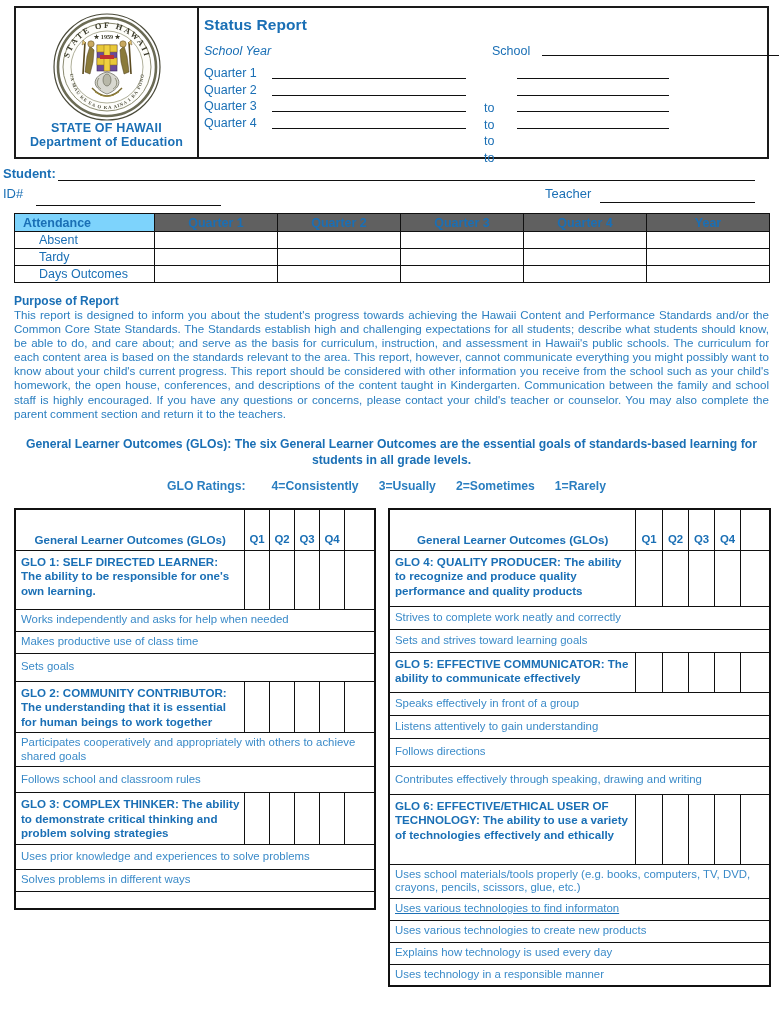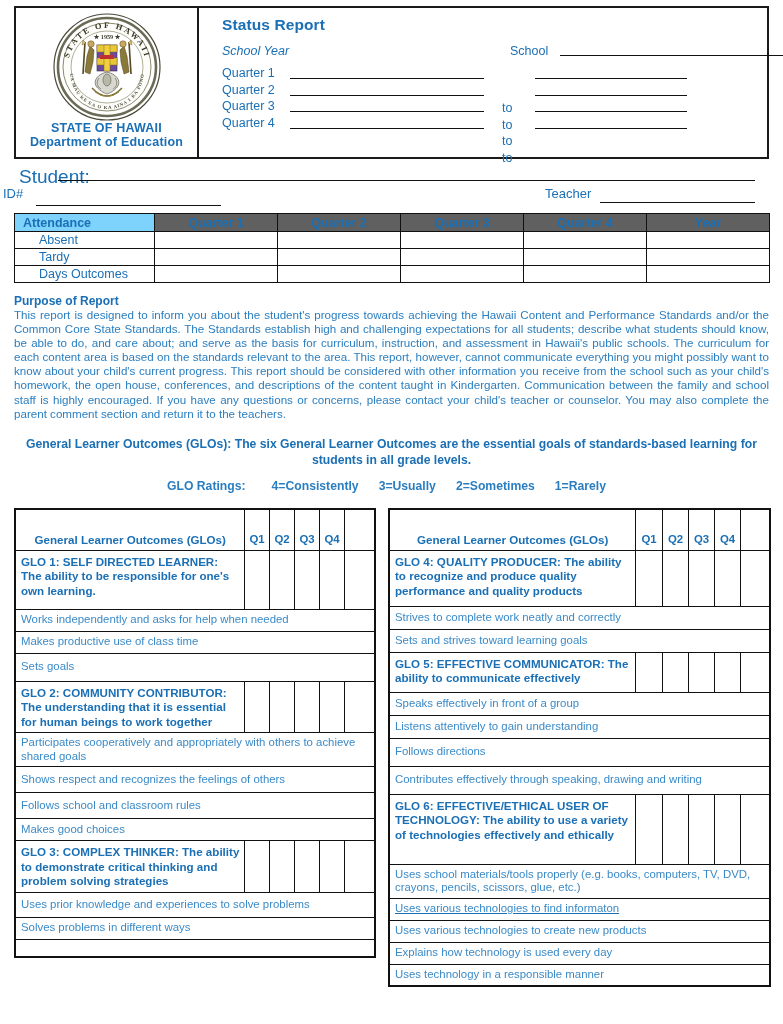--- a/index.html
+++ b/index.html
@@ -27,21 +27,21 @@
     display:flex;flex-direction:column;align-items:center;justify-content:flex-start;
     padding-top:4px;
   }
   .seal-wrap{width:110px;height:110px;position:relative;}
   .seal-wrap svg{display:block;}
   .seal-name{
     font-size:12.5px;font-weight:bold;color:#1a6fb5;letter-spacing:.2px;
     line-height:15px;text-align:center;margin-top:-1px;
   }
 
-  .header-right{flex:1;position:relative;padding:8px 0 0 23px;box-sizing:border-box;}
+  .header-right{flex:1;position:relative;padding:8px 0 0 5px;box-sizing:border-box;}
   .report-title{
     font-size:15.5px;font-weight:bold;color:#1a6fb5;margin:0 0 10px 0;letter-spacing:.1px;
   }
   .schoolyear-row{position:relative;height:22px;}
   .schoolyear-lbl{
     font-size:12.5px;font-style:italic;color:#1a6fb5;position:absolute;left:0;top:0;
   }
   .school-lbl{
     font-size:12.5px;color:#1a6fb5;position:absolute;left:288px;top:0;
   }
@@ -51,21 +51,21 @@
   }
 
   .qrow{position:relative;height:16.5px;}
   .qlbl{position:absolute;left:0;top:0;font-size:12.5px;color:#1a6fb5;white-space:nowrap;}
   .qrule{position:absolute;left:68px;top:12px;width:194px;height:0;border-top:1.4px solid #111;}
   .tolbl{position:absolute;left:280px;top:0;font-size:12.5px;color:#1a6fb5;margin-top:35px;}
   .torule{position:absolute;left:313px;top:12px;width:152px;height:0;border-top:1.4px solid #111;}
 
   
   .student-row{position:absolute;left:3px;top:166px;width:777px;height:18px;}
-  .student-lbl{position:absolute;left:16px;top:0;font-size:19px;font-weight:normal;color:#1a6fb5;}
+  .student-lbl{position:absolute;left:0;top:0;font-size:13px;font-weight:bold;color:#1a6fb5;}
   .student-rule{position:absolute;left:55px;top:14px;width:697px;height:0;border-top:1.6px solid #111;}
 
   .id-row{position:absolute;left:3px;top:186px;width:777px;height:22px;}
   .id-lbl{position:absolute;left:0;top:0;font-size:13px;color:#1a6fb5;}
   .id-rule{position:absolute;left:33px;top:19px;width:185px;height:0;border-top:1.6px solid #111;}
   .teacher-lbl{position:absolute;left:542px;top:0;font-size:13px;color:#1a6fb5;}
   .teacher-rule{position:absolute;left:597px;top:16px;width:155px;height:0;border-top:1.6px solid #111;}
 
   
   .att-table{
@@ -325,27 +325,21 @@
             <td class="mark"></td>
             <td class="mark"></td>
             <td class="mark"></td>
             <td class="mark"></td>
             <td></td>
           </tr>
           <tr style="height:34px;">
             <td colspan="6">Participates cooperatively and appropriately with others to achieve shared goals</td>
           </tr>
           <tr style="height:26px;">
-            <td colspan="6">Shows respect and recognizes the feelings of others</td>
-          </tr>
-          <tr style="height:26px;">
             <td colspan="6">Follows school and classroom rules</td>
-          </tr>
-          <tr style="height:22px;">
-            <td colspan="6">Makes good choices</td>
           </tr>
 
           <tr style="height:50px;">
             <td class="glo-title">GLO 3: COMPLEX THINKER: The ability to demonstrate critical thinking and problem solving strategies</td>
             <td class="mark"></td>
             <td class="mark"></td>
             <td class="mark"></td>
             <td class="mark"></td>
             <td></td>
           </tr>

